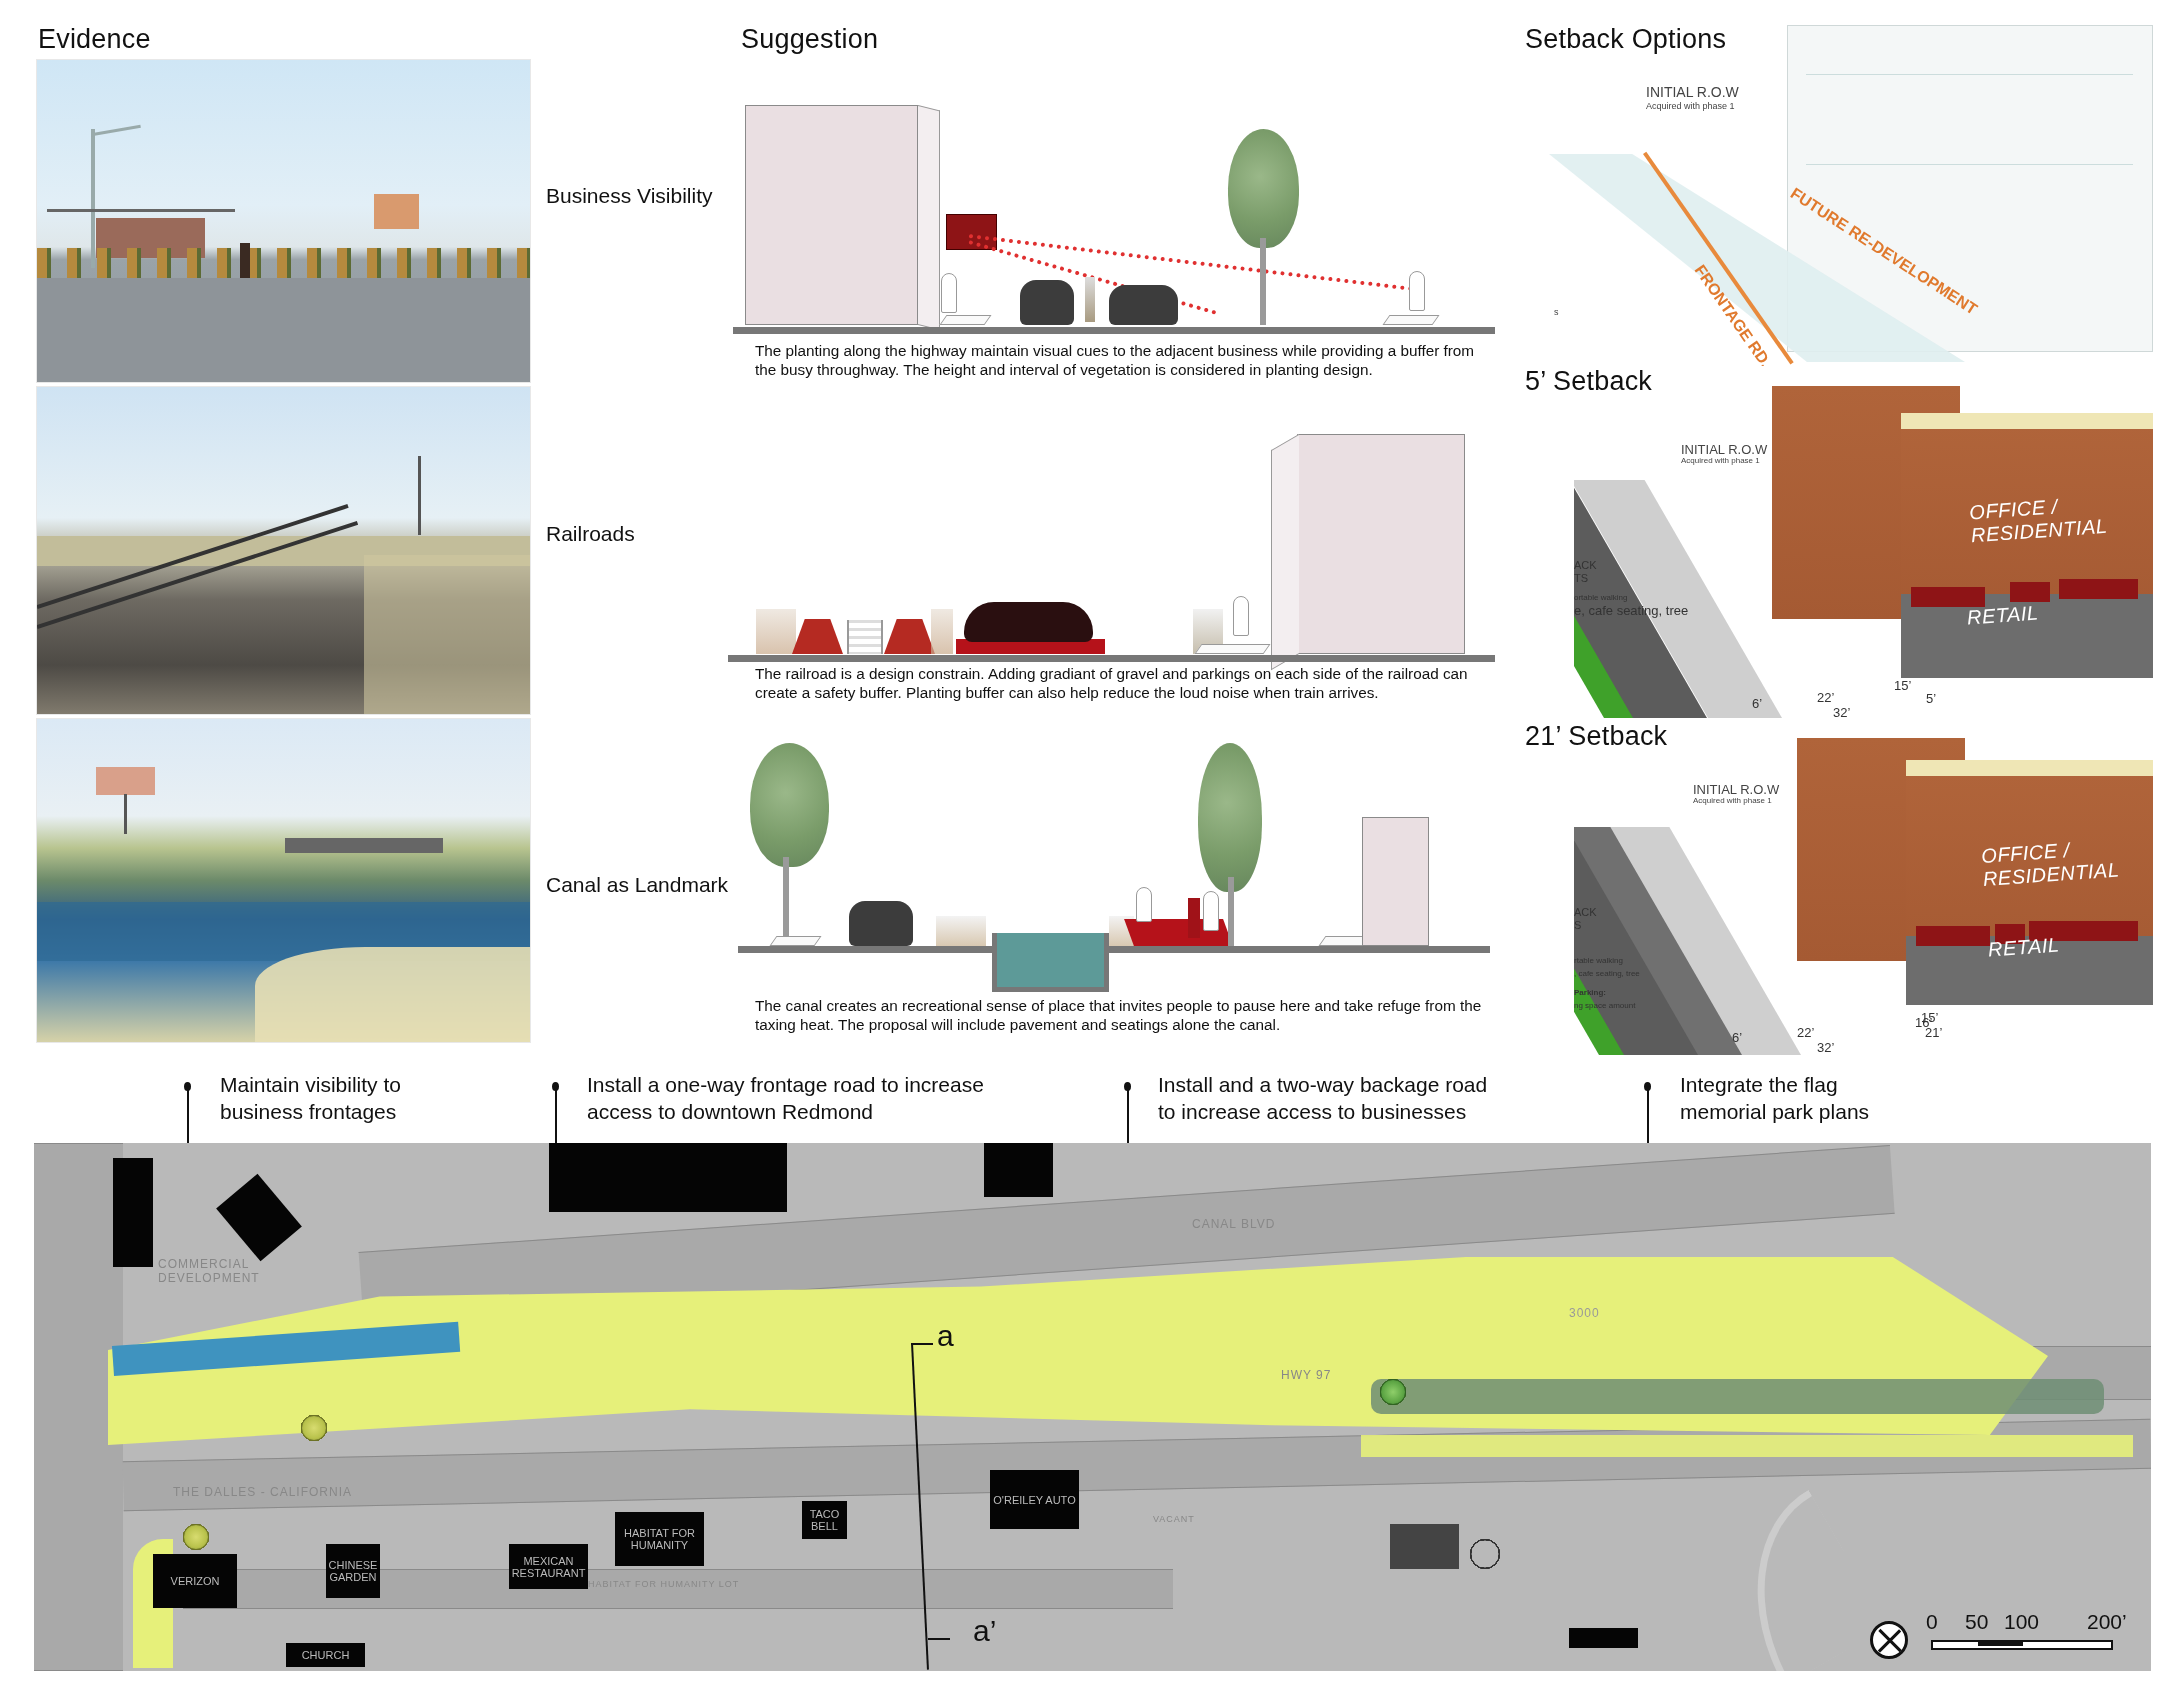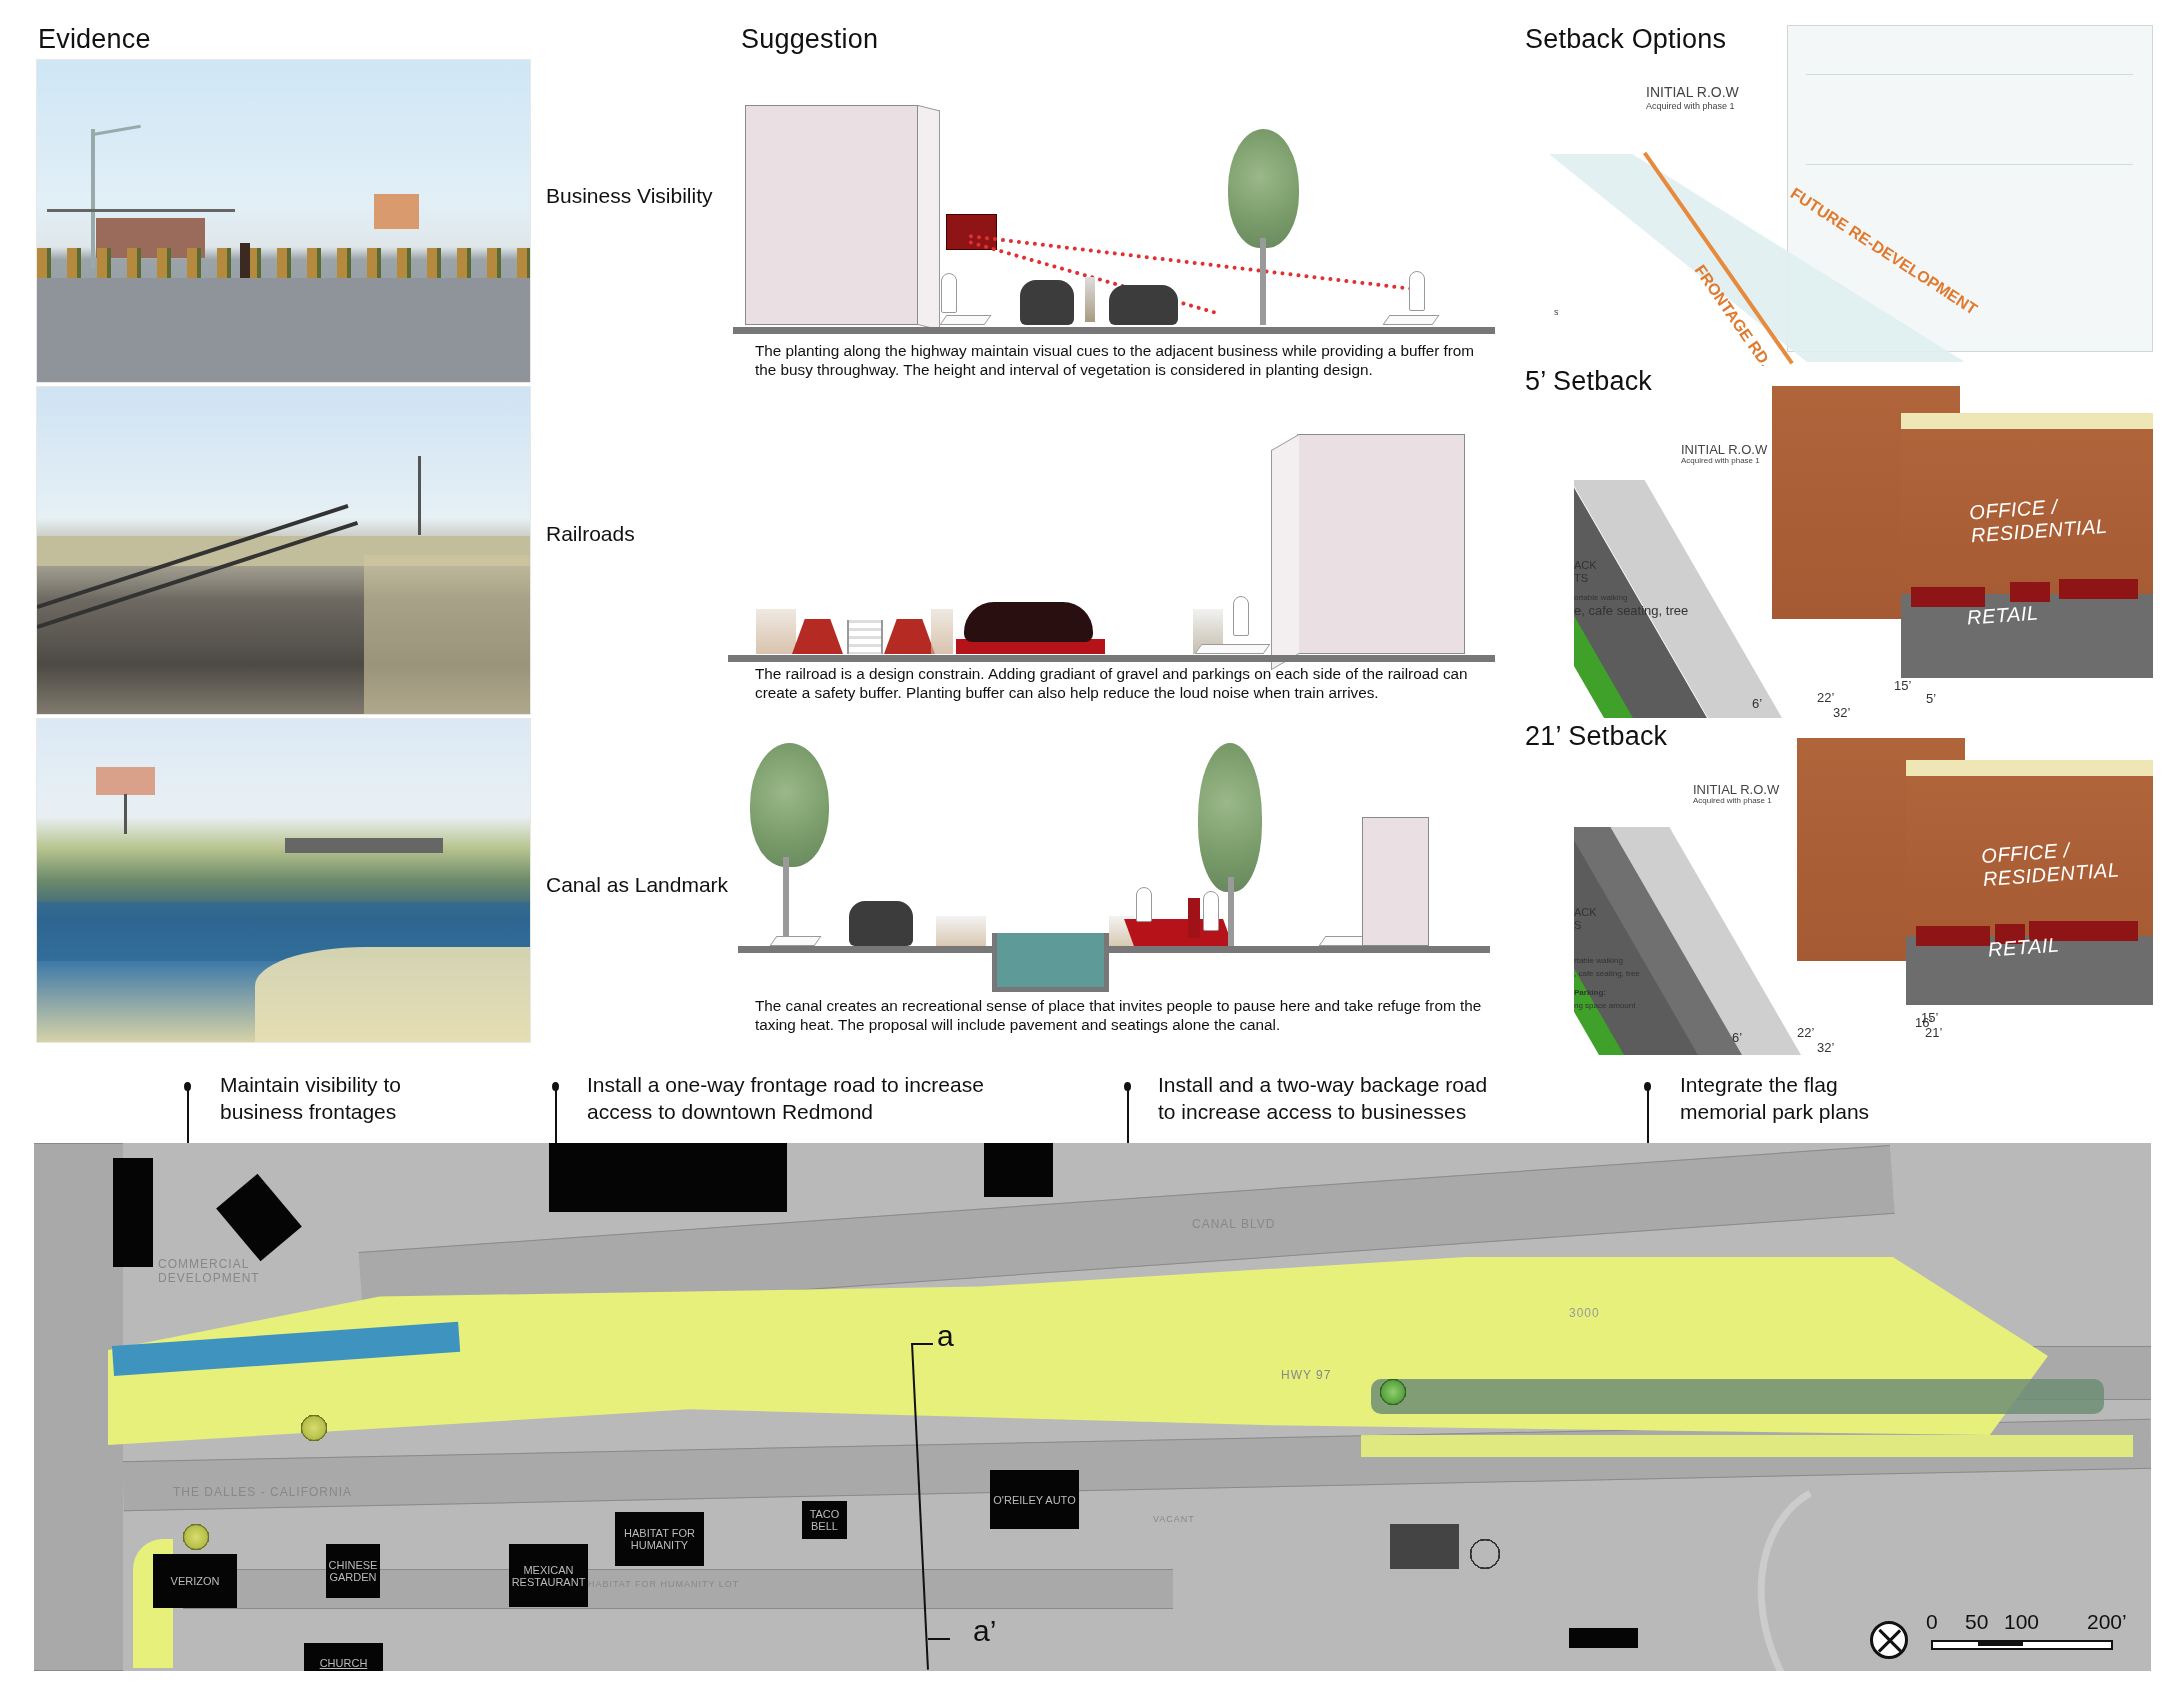--- a/index.html
+++ b/index.html
@@ -331,25 +331,25 @@
       <div class="otree"></div>
       <div class="otree"></div>
   </div>
 
   <div class="map-bldg" style="left:79px;top:15px;width:40px;height:109px;"></div>
   <div class="map-bldg" style="left:198px;top:40px;width:54px;height:69px;transform:rotate(-40deg);"></div>
   <div class="map-bldg" style="left:515px;top:0;width:238px;height:69px;"></div>
   <div class="map-bldg" style="left:950px;top:0;width:69px;height:54px;"></div>
   <div class="map-bldg" style="left:119px;top:411px;width:84px;height:54px;">VERIZON</div>
   <div class="map-bldg" style="left:292px;top:401px;width:54px;height:54px;">CHINESE GARDEN</div>
-  <div class="map-bldg" style="left:475px;top:401px;width:79px;height:63px;">MEXICAN RESTAURANT</div>
+  <div class="map-bldg" style="left:475px;top:401px;width:79px;height:45px;">MEXICAN RESTAURANT</div>
   <div class="map-bldg" style="left:581px;top:369px;width:89px;height:54px;">HABITAT FOR HUMANITY</div>
   <div class="map-bldg" style="left:768px;top:358px;width:45px;height:38px;">TACO BELL</div>
   <div class="map-bldg" style="left:956px;top:327px;width:89px;height:59px;">O'REILEY AUTO</div>
-  <div class="map-bldg" style="left:270px;top:500px;width:79px;height:40px;text-decoration:underline;">CHURCH</div>
+  <div class="map-bldg" style="left:252px;top:500px;width:79px;height:24px;">CHURCH</div>
   <div class="map-bldg" style="left:1356px;top:381px;width:69px;height:45px;background:#444;"></div>
   <div class="map-bldg" style="left:1535px;top:485px;width:69px;height:20px;"></div>
 
   <div class="map-label" style="left:124px;top:114px;width:89px;line-height:14px;">COMMERCIAL DEVELOPMENT</div>
   <div class="map-label" style="left:554px;top:436px;font-size:9px;">HABITAT FOR HUMANITY LOT</div>
   <div class="map-label" style="left:1158px;top:74px;">CANAL BLVD</div>
   <div class="map-label" style="left:1247px;top:225px;">HWY 97</div>
   <div class="map-label" style="left:139px;top:342px;">THE DALLES - CALIFORNIA</div>
   <div class="map-label" style="left:1119px;top:371px;font-size:9px;">VACANT</div>
   <div class="map-label" style="left:1535px;top:163px;color:#999;">3000</div>

